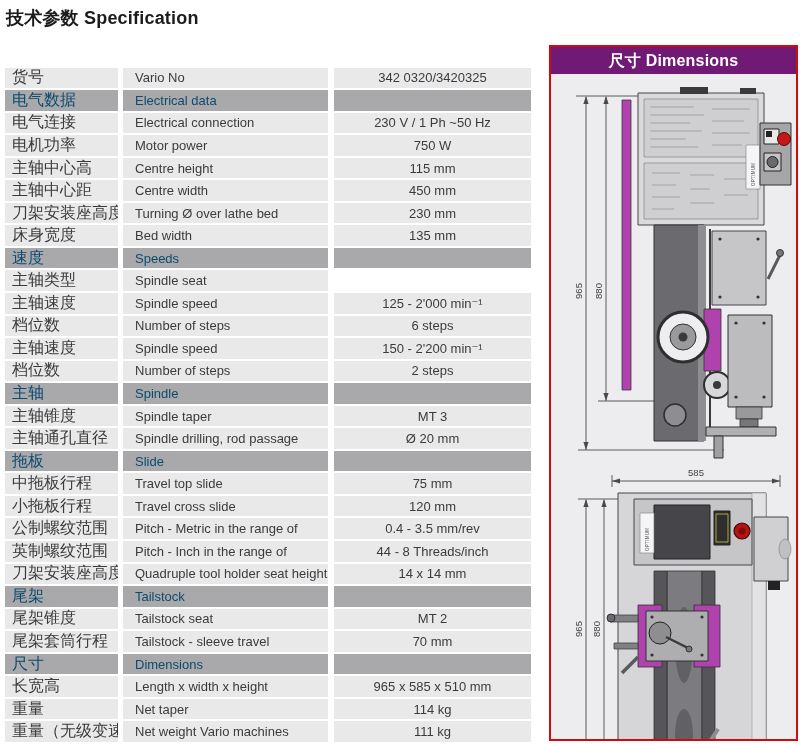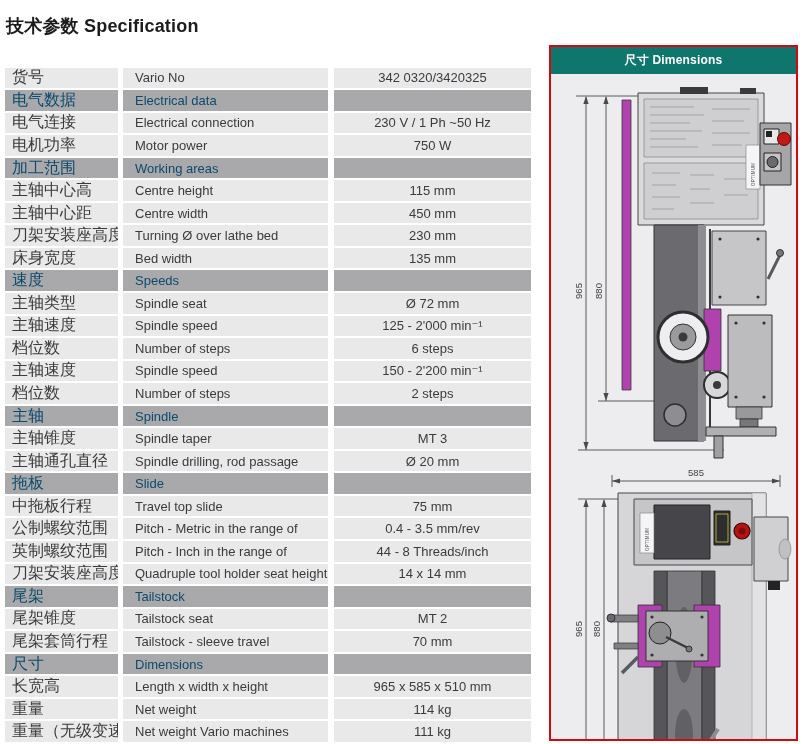--- a/index.html
+++ b/index.html
@@ -4,21 +4,21 @@
 <style>
   html,body{margin:0;padding:0;}
   body{
     width:802px;height:744px;position:relative;overflow:hidden;
     background:#ffffff;
     font-family:"Liberation Sans","DejaVu Sans",sans-serif;
   }
   
   .page-title{
     position:absolute;left:6px;top:6px;
-    font-size:18px;font-weight:bold;color:#1c1c1e;letter-spacing:0.2px;margin-top:8px;
+    font-size:18px;font-weight:bold;color:#1c1c1e;letter-spacing:0.2px;
   }
   
   .spec-table{
     position:absolute;left:5px;top:45px;width:526px;height:697px;
     display:flex;flex-direction:column;row-gap:2px;
   }
   .t-row{display:flex;flex:1;min-height:0;}
   .cell{
     display:flex;align-items:center;background:#e9e9ea;color:#3b3b3d;
     box-sizing:border-box;overflow:hidden;white-space:nowrap;
@@ -28,22 +28,22 @@
   .cell.val{flex:1;margin-left:6px;justify-content:center;font-size:13px;text-align:right;}
   .t-row.header-row .cell{background:#55565a;color:#ffffff;font-weight:bold;margin-top:24px;}
   .t-row.header-row .cell.cn{font-size:13px;}
   .t-row.section .cell{background:#a9a9ab;color:#0c4a6e;}
   
   .dim-panel{
     position:absolute;left:549px;top:45px;width:245px;height:692px;
     border:2px solid #d2090f;background:#ededef;overflow:hidden;
   }
   .dim-panel-header{
-    height:27px;background:#0f766e;color:#ffffff;font-weight:bold;
-    font-size:12px;text-align:center;line-height:27px;letter-spacing:0.2px;
+    height:27px;background:#701a75;color:#ffffff;font-weight:bold;
+    font-size:16px;text-align:center;line-height:27px;letter-spacing:0.2px;
   }
   .drawing{position:absolute;}
   #front-view{left:3px;top:36px;}
   #top-view{left:3px;top:420px;}
   svg text.dim{font-size:9.5px;fill:#3f3f41;font-family:"Liberation Sans",sans-serif;}
   svg text.logo{font-size:4.5px;fill:#555;font-family:"Liberation Sans",sans-serif;letter-spacing:0.3px;}
   svg line,svg rect,svg circle,svg ellipse{vector-effect:non-scaling-stroke;}
 </style>
 </head>
 <body>
@@ -70,25 +70,20 @@
     <div class="t-row">
     <div class="cell cn">电气连接</div>
     <div class="cell en">Electrical connection</div>
     <div class="cell val">230 V / 1 Ph ~50 Hz</div>
   </div>
     <div class="t-row">
     <div class="cell cn">电机功率</div>
     <div class="cell en">Motor power</div>
     <div class="cell val">750 W</div>
   </div>
-    <div class="t-row section">
-    <div class="cell cn">加工范围</div>
-    <div class="cell en">Working areas</div>
-    <div class="cell val"></div>
-  </div>
     <div class="t-row">
     <div class="cell cn">主轴中心高</div>
     <div class="cell en">Centre height</div>
     <div class="cell val">115 mm</div>
   </div>
     <div class="t-row">
     <div class="cell cn">主轴中心距</div>
     <div class="cell en">Centre width</div>
     <div class="cell val">450 mm</div>
   </div>
@@ -103,21 +98,20 @@
     <div class="cell val">135 mm</div>
   </div>
     <div class="t-row section">
     <div class="cell cn">速度</div>
     <div class="cell en">Speeds</div>
     <div class="cell val"></div>
   </div>
     <div class="t-row">
     <div class="cell cn">主轴类型</div>
     <div class="cell en">Spindle seat</div>
-    <div class="cell val">Ø 72 mm</div>
   </div>
     <div class="t-row">
     <div class="cell cn">主轴速度</div>
     <div class="cell en">Spindle speed</div>
     <div class="cell val">125 - 2'000 min⁻¹</div>
   </div>
     <div class="t-row">
     <div class="cell cn">档位数</div>
     <div class="cell en">Number of steps</div>
     <div class="cell val">6 steps</div>
@@ -151,20 +145,25 @@
     <div class="cell cn">拖板</div>
     <div class="cell en">Slide</div>
     <div class="cell val"></div>
   </div>
     <div class="t-row">
     <div class="cell cn">中拖板行程</div>
     <div class="cell en">Travel top slide</div>
     <div class="cell val">75 mm</div>
   </div>
     <div class="t-row">
+    <div class="cell cn">小拖板行程</div>
+    <div class="cell en">Travel cross slide</div>
+    <div class="cell val">120 mm</div>
+  </div>
+    <div class="t-row">
     <div class="cell cn">公制螺纹范围</div>
     <div class="cell en">Pitch - Metric in the range of</div>
     <div class="cell val">0.4 - 3.5 mm/rev</div>
   </div>
     <div class="t-row">
     <div class="cell cn">英制螺纹范围</div>
     <div class="cell en">Pitch - Inch in the range of</div>
     <div class="cell val">44 - 8 Threads/inch</div>
   </div>
     <div class="t-row">
@@ -192,21 +191,21 @@
     <div class="cell en">Dimensions</div>
     <div class="cell val"></div>
   </div>
     <div class="t-row">
     <div class="cell cn">长宽高</div>
     <div class="cell en">Length x width x height</div>
     <div class="cell val">965 x 585 x 510 mm</div>
   </div>
     <div class="t-row">
     <div class="cell cn">重量</div>
-    <div class="cell en">Net weight</div>
+    <div class="cell en">Net taper</div>
     <div class="cell val">114 kg</div>
   </div>
     <div class="t-row">
     <div class="cell cn">重量（无级变速）</div>
     <div class="cell en">Net weight Vario machines</div>
     <div class="cell val">111 kg</div>
   </div>
   </div>
 
 <div class="dim-panel">

